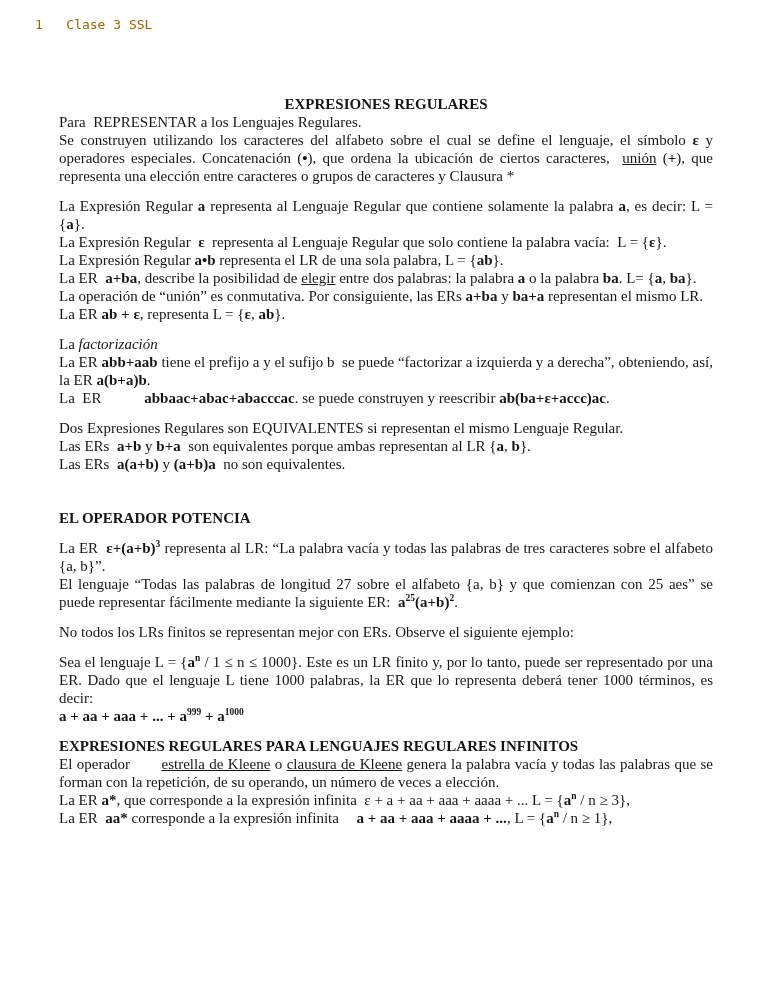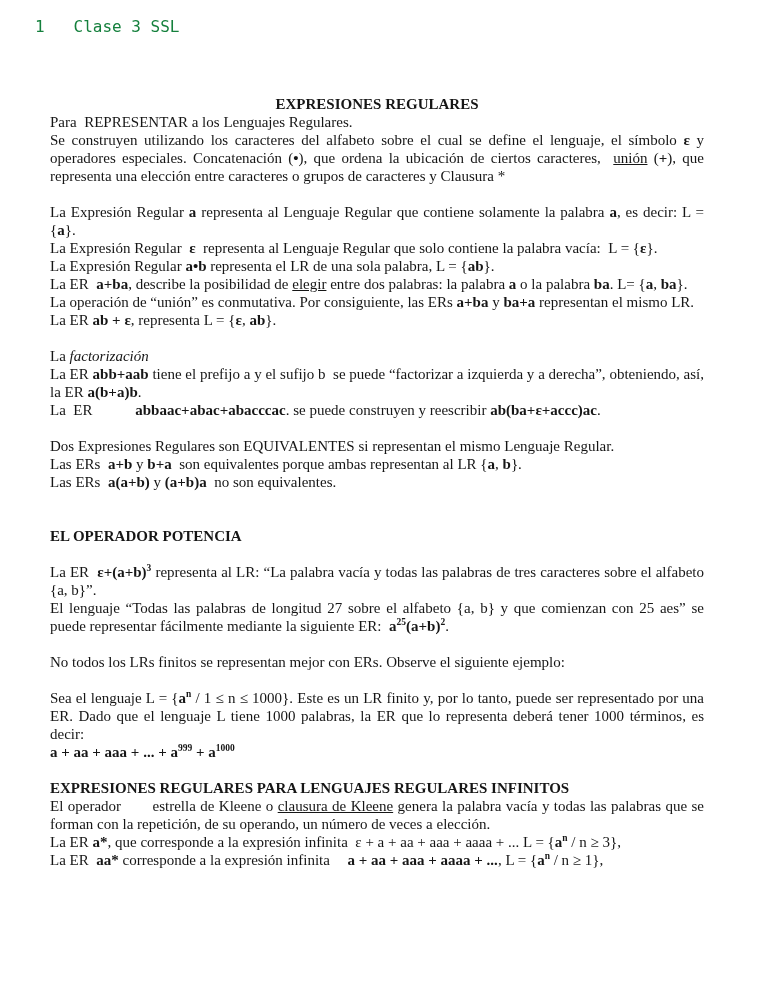--- a/index.html
+++ b/index.html
@@ -13,38 +13,38 @@
     position: relative;
     overflow: hidden;
     font-family: "Liberation Serif", serif;
     color: #161616;
   }
   .page-header {
     position: absolute;
     top: 17px;
     left: 35px;
     font-family: "DejaVu Sans Mono", monospace;
-    font-size: 16px;
-    color: #15803d;
+    font-size: 13px;
+    color: #a16207;
     white-space: pre;
   }
   .document-body {
     position: absolute;
     top: 95px;
-    left: 50px;
+    left: 59px;
     width: 654px;
     font-size: 15px;
     line-height: 18px;
   }
   .para {
     margin: 0;
     text-align: justify;
   }
   .para.center { text-align: center; }
-  .gap1 { margin-top: 18px; }
+  .gap1 { margin-top: 12px; }
   .gap2 { margin-top: 36px; }
   .heading { font-weight: bold; }
   sup {
     font-size: 9.5px;
     line-height: 0;
     vertical-align: super;
   }
 </style>
 </head>
 <body>
@@ -67,16 +67,16 @@
     <p class="para gap1"><span>Dos Expresiones Regulares son EQUIVALENTES si representan el mismo Lenguaje Regular.</span></p>
     <p class="para"><span>Las ERs&nbsp; </span><span style="font-weight: bold;">a+b</span><span> y </span><span style="font-weight: bold;">b+a</span><span>&nbsp; son equivalentes porque ambas representan al LR {</span><span style="font-weight: bold;">a</span><span>, </span><span style="font-weight: bold;">b</span><span>}.</span></p>
     <p class="para"><span>Las ERs&nbsp; </span><span style="font-weight: bold;">a(a+b)</span><span> y </span><span style="font-weight: bold;">(a+b)a</span><span>&nbsp; no son equivalentes.</span></p>
     <p class="para gap2 heading"><span style="font-weight: bold;">EL OPERADOR POTENCIA</span></p>
     <p class="para gap1"><span>La ER&nbsp; </span><span style="font-weight: bold;">ε+(a+b)</span><sup style="font-weight: bold;">3</sup><span> representa al LR: “La palabra vacía y todas las palabras de tres caracteres sobre el alfabeto {a, b}”.</span></p>
     <p class="para"><span>El lenguaje “Todas las palabras de longitud 27 sobre el alfabeto {a, b} y que comienzan con 25 aes” se puede representar fácilmente mediante la siguiente ER:&nbsp; </span><span style="font-weight: bold;">a</span><sup style="font-weight: bold;">25</sup><span style="font-weight: bold;">(a+b)</span><sup style="font-weight: bold;">2</sup><span>.</span></p>
     <p class="para gap1"><span>No todos los LRs finitos se representan mejor con ERs. Observe el siguiente ejemplo:</span></p>
     <p class="para gap1"><span>Sea el lenguaje L = {</span><span style="font-weight: bold;">a</span><sup style="font-weight: bold;">n</sup><span> / 1 ≤ n ≤ 1000}. Este es un LR finito y, por lo tanto, puede ser representado por una ER. Dado que el lenguaje L tiene 1000 palabras, la ER que lo representa deberá tener 1000 términos, es decir:</span></p>
     <p class="para"><span style="font-weight: bold;">a + aa + aaa + ... + a</span><sup style="font-weight: bold;">999</sup><span style="font-weight: bold;"> + a</span><sup style="font-weight: bold;">1000</sup></p>
     <p class="para gap1 heading"><span style="font-weight: bold;">EXPRESIONES REGULARES PARA LENGUAJES REGULARES INFINITOS</span></p>
-    <p class="para"><span>El operador </span><span style=" margin-left: 27px;">estrella de Kleene</span><span> o </span><span style="text-decoration: underline;">clausura de Kleene</span><span> genera la palabra vacía y todas las palabras que se forman con la repetición, de su operando, un número de veces a elección.</span></p>
+    <p class="para"><span>El operador </span><span style="text-decoration: underline; margin-left: 27px;">estrella de Kleene</span><span> o </span><span style="text-decoration: underline;">clausura de Kleene</span><span> genera la palabra vacía y todas las palabras que se forman con la repetición, de su operando, un número de veces a elección.</span></p>
     <p class="para"><span>La ER </span><span style="font-weight: bold;">a*</span><span>, que corresponde a la expresión infinita&nbsp; </span><span style="font-weight: normal;">ε + a + aa + aaa + aaaa + ...</span><span> L = {</span><span style="font-weight: bold;">a</span><sup style="font-weight: bold;">n</sup><span> / n ≥ 3},</span></p>
     <p class="para"><span>La ER&nbsp; </span><span style="font-weight: bold;">aa*</span><span> corresponde a la expresión infinita&nbsp; </span><span style="font-weight: bold; margin-left: 10px;">a + aa + aaa + aaaa + ...</span><span>, L = {</span><span style="font-weight: bold;">a</span><sup style="font-weight: bold;">n</sup><span> / n ≥ 1},</span></p>
   </div>
 
 </body></html>

